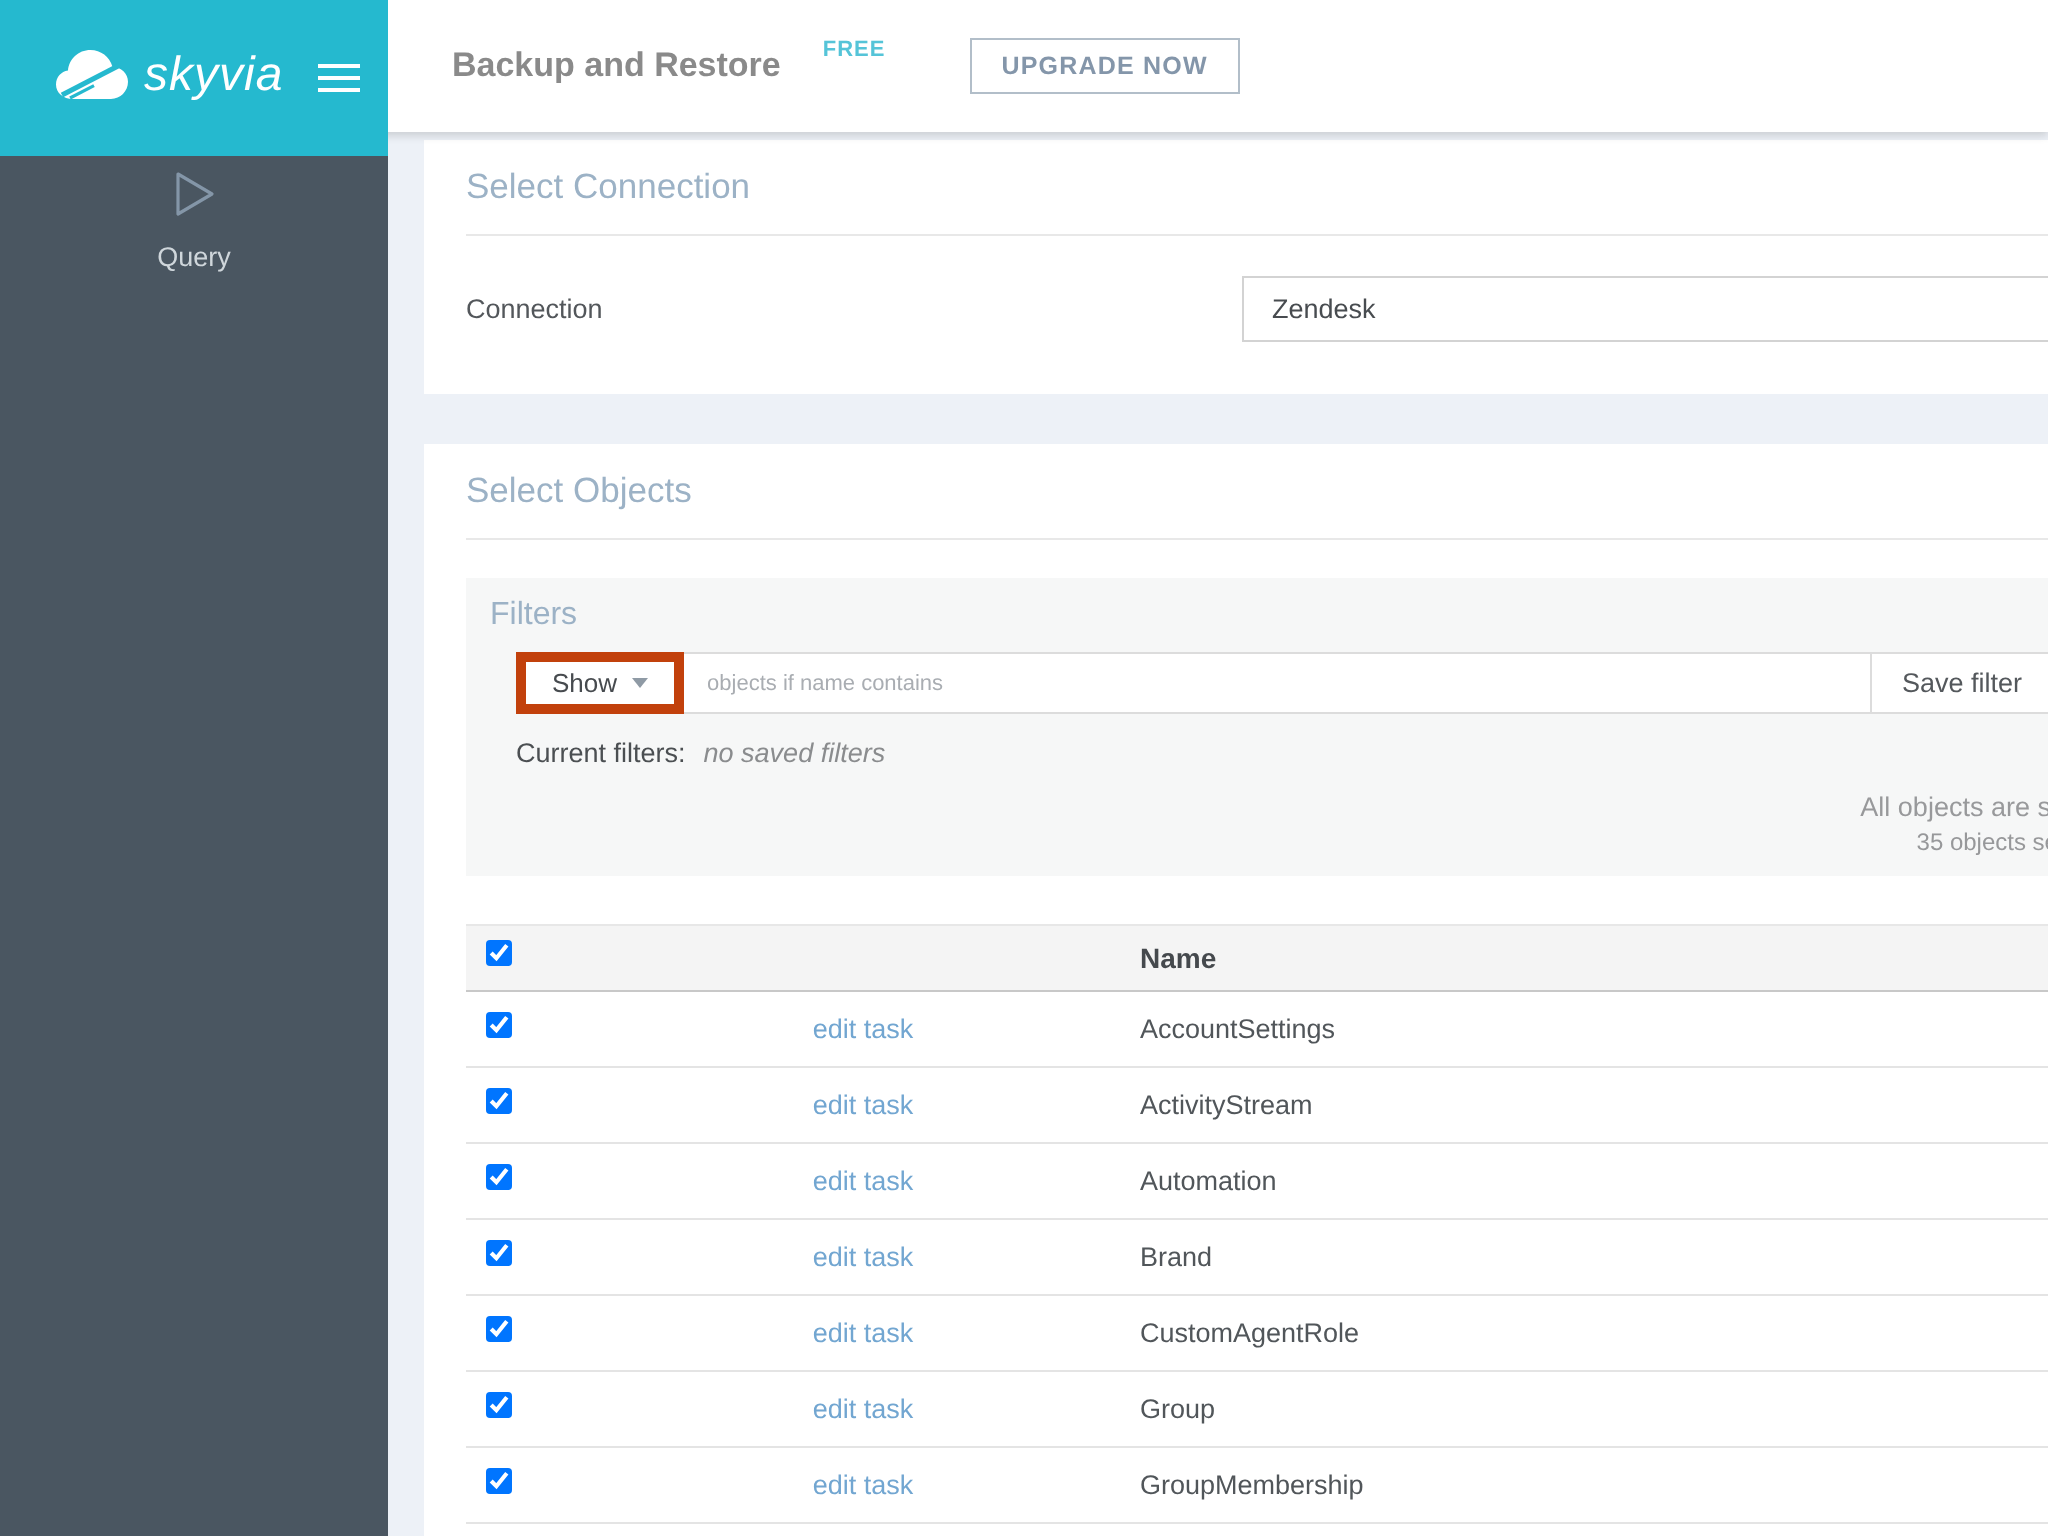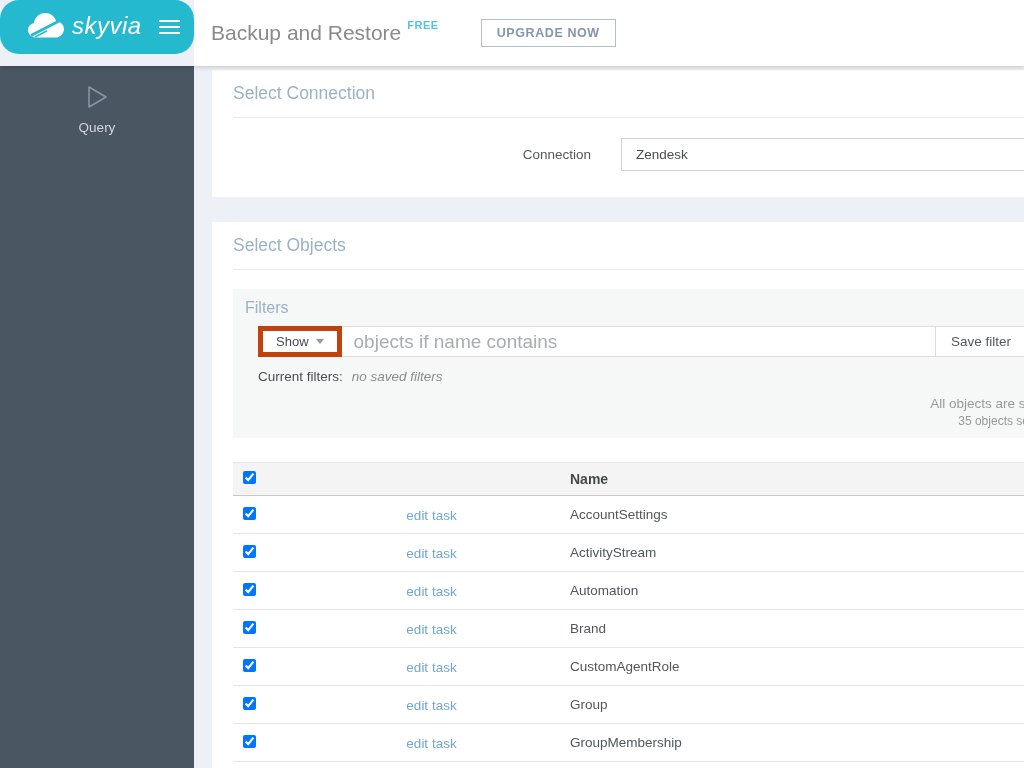--- a/index.html
+++ b/index.html
@@ -6,29 +6,29 @@
   html, body { margin: 0; padding: 0; }
   body {
     width: 1024px; height: 768px; overflow: hidden; position: relative;
     font-family: "Liberation Sans", sans-serif;
     background: #edf1f7;
   }
 
   
   .topbar { position: absolute; top: 0; left: 0; width: 1024px; height: 66px; z-index: 20;
             box-shadow: 0 2px 4px rgba(0,0,0,.14); display: flex; }
-  .topbar-left { width: 194px; height: 54px; background: #25b9cf; display: flex;
-                 align-items: center; padding-left: 27px; flex: 0 0 194px; border-radius: 19px; }
+  .topbar-left { width: 194px; height: 78px; background: #25b9cf; display: flex;
+                 align-items: center; padding-left: 27px; flex: 0 0 194px; }
   .logo { display: flex; align-items: center; cursor: pointer; }
   .logo-text { color: #ffffff; font-size: 24px; font-style: italic; letter-spacing: .5px;
                margin-left: 7px; line-height: 1; padding-bottom: 3px; }
   .hamburger { margin-left: 17px; cursor: pointer; display: inline-block; }
   .hamburger i { display: block; width: 21px; height: 2px; background: #fff; margin: 4px 0; }
   .topbar-right { flex: 1; background: #ffffff; display: flex; align-items: center; padding-left: 16px; }
-  .page-title { font-size: 21px; font-weight: 400; color: #8a8a8a; margin: 1px; }
+  .page-title { font-size: 17px; font-weight: 700; color: #8a8a8a; margin: 16px; }
   .free-badge { color: #55c4d8; font-size: 11px; font-weight: bold; letter-spacing: .5px;
                 margin-left: 5px; transform: translateY(-8px); }
   .upgrade-btn { margin-left: 42px; background: #fff; border: 1px solid #b2bec9; color: #8496aa;
                  font-family: "Liberation Sans", sans-serif;
                  font-size: 12.5px; font-weight: bold; letter-spacing: .6px; padding: 6px 15px; cursor: pointer; }
 
   
   .sidebar { position: absolute; top: 66px; left: 0; width: 194px; bottom: 0; background: #4a5661; z-index: 10; }
   .nav-item { text-align: center; padding: 18px 0 14px; cursor: pointer; position: relative; }
   .nav-item.active { background: #414c56; }
@@ -42,35 +42,35 @@
 
   
   .main { position: absolute; top: 66px; left: 194px; width: 830px; height: 702px; }
   .card { background: #ffffff; width: 878px; margin-left: 18px; padding: 13px 21px 0 21px; }
   .card-connection { margin-top: 4px; padding-bottom: 26px; }
   .card-objects { margin-top: 25px; min-height: 580px; padding-bottom: 0; }
   .section-title { font-size: 17.5px; font-weight: 400; color: #9cb2c6; margin: 0 0 13px 0; }
   .rule { border: none; border-top: 1px solid #e8e8e8; margin: 0; }
 
   .conn-row { margin-top: 20px; display: flex; align-items: center; }
-  .conn-label { width: 388px; text-align: right; padding-right: 30px; font-size: 13.5px; color: #53575b; }
+  .conn-label { width: 388px; padding-right: 30px; font-size: 13.5px; color: #53575b; }
   .conn-input { flex: 1; height: 33px; border: 1px solid #d3d3d3; padding: 0 14px; font-size: 13.5px;
                 color: #484c50; font-family: "Liberation Sans", sans-serif; background: #fff; }
 
   
   .filters-panel { margin-top: 19px; background: #f6f7f7; padding: 10px 0 10px 12px; }
   .filters-title { font-size: 16px; font-weight: 400; color: #9cb2c6; margin: 0; }
   .filter-bar { display: flex; margin: 9px 0 0 13px; height: 31px; }
   .show-btn { background: #fff; border: 5px solid #c2410c; color: #474b4f; font-size: 13px;
               font-family: "Liberation Sans", sans-serif; padding: 0 13px; display: flex;
               align-items: center; cursor: pointer; }
   .caret { display: inline-block; width: 0; height: 0; margin-left: 7px;
            border-left: 4px solid transparent; border-right: 4px solid transparent; border-top: 5px solid #8f9aa5; }
   .filter-input { flex: 1; border: 1px solid #dcdcdc; border-left: none; padding: 0 12px;
-                  font-size: 19px; color: #555; font-family: "Liberation Sans", sans-serif; }
+                  font-size: 11px; color: #555; font-family: "Liberation Sans", sans-serif; }
   .filter-input::placeholder { color: #a9adb2; }
   .save-filter-btn { width: 133px; background: #fff; border: 1px solid #dcdcdc; border-left: none;
                      font-size: 13.5px; color: #54585c; font-family: "Liberation Sans", sans-serif;
                      text-align: left; padding: 0 0 0 15px; cursor: pointer; }
   .current-filters { margin: 12px 0 0 13px; font-size: 13.5px; color: #4b4f52; }
   .current-filters .cf-value { font-style: italic; color: #8a8c8e; margin-left: 9px; }
   .selection-info { text-align: right; margin-top: 12px; }
   .selection-line1 { font-size: 13.5px; color: #98999b; white-space: nowrap; }
   .selection-line2 { font-size: 12px; color: #97989a; margin-top: 3px; padding-right: 8px; white-space: nowrap; }
 

